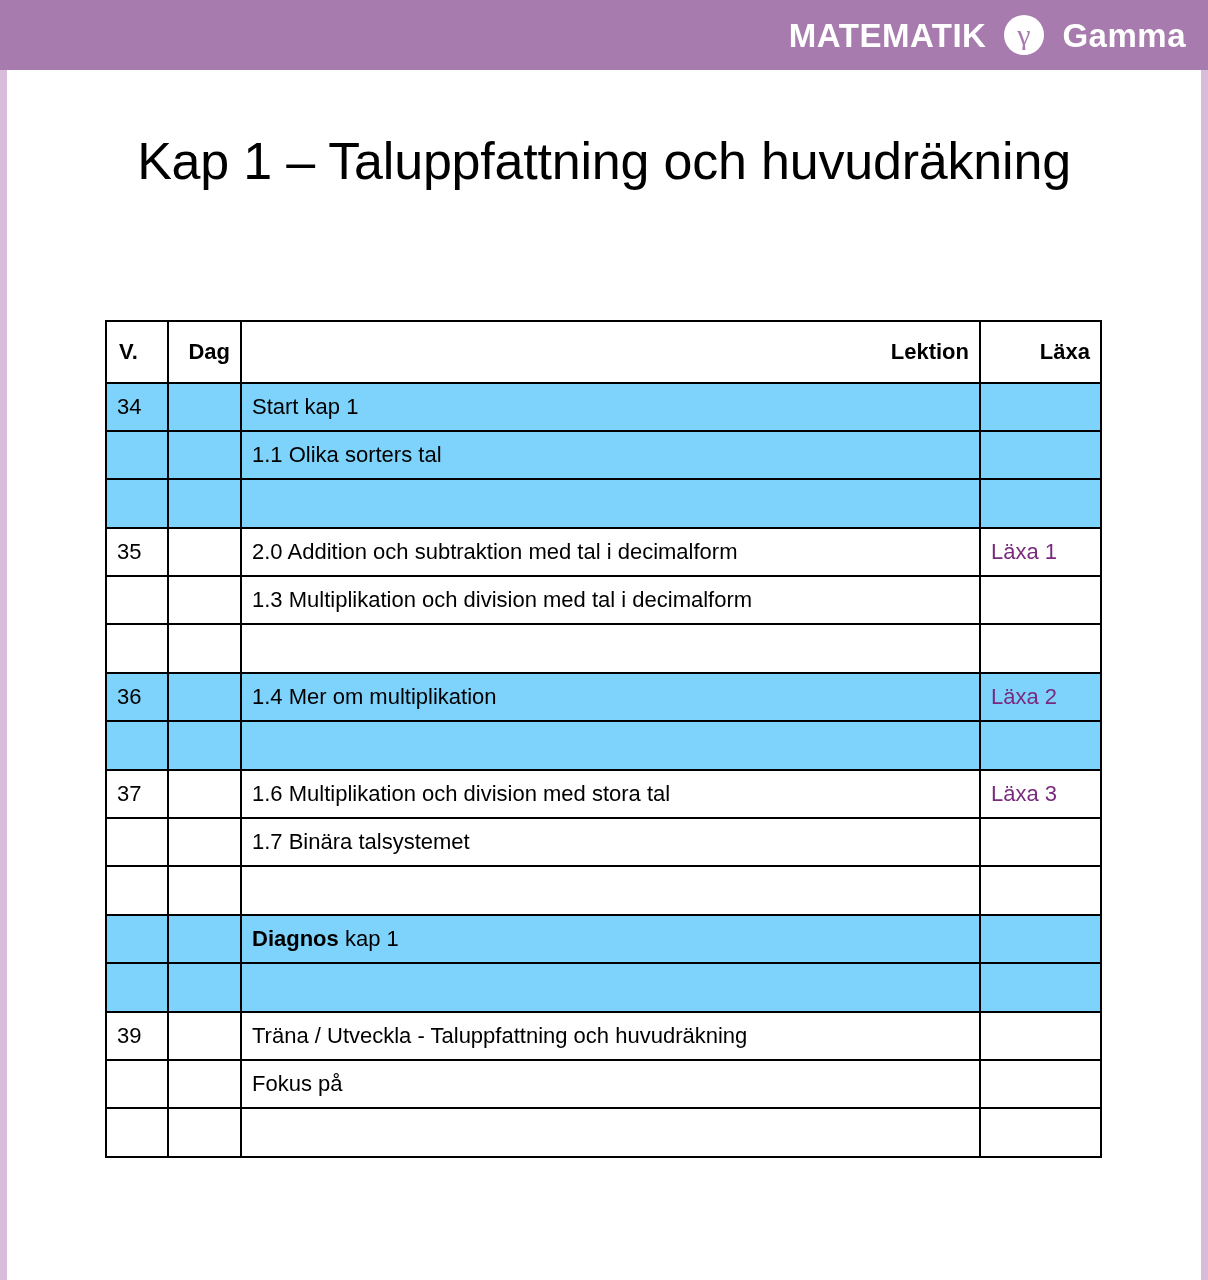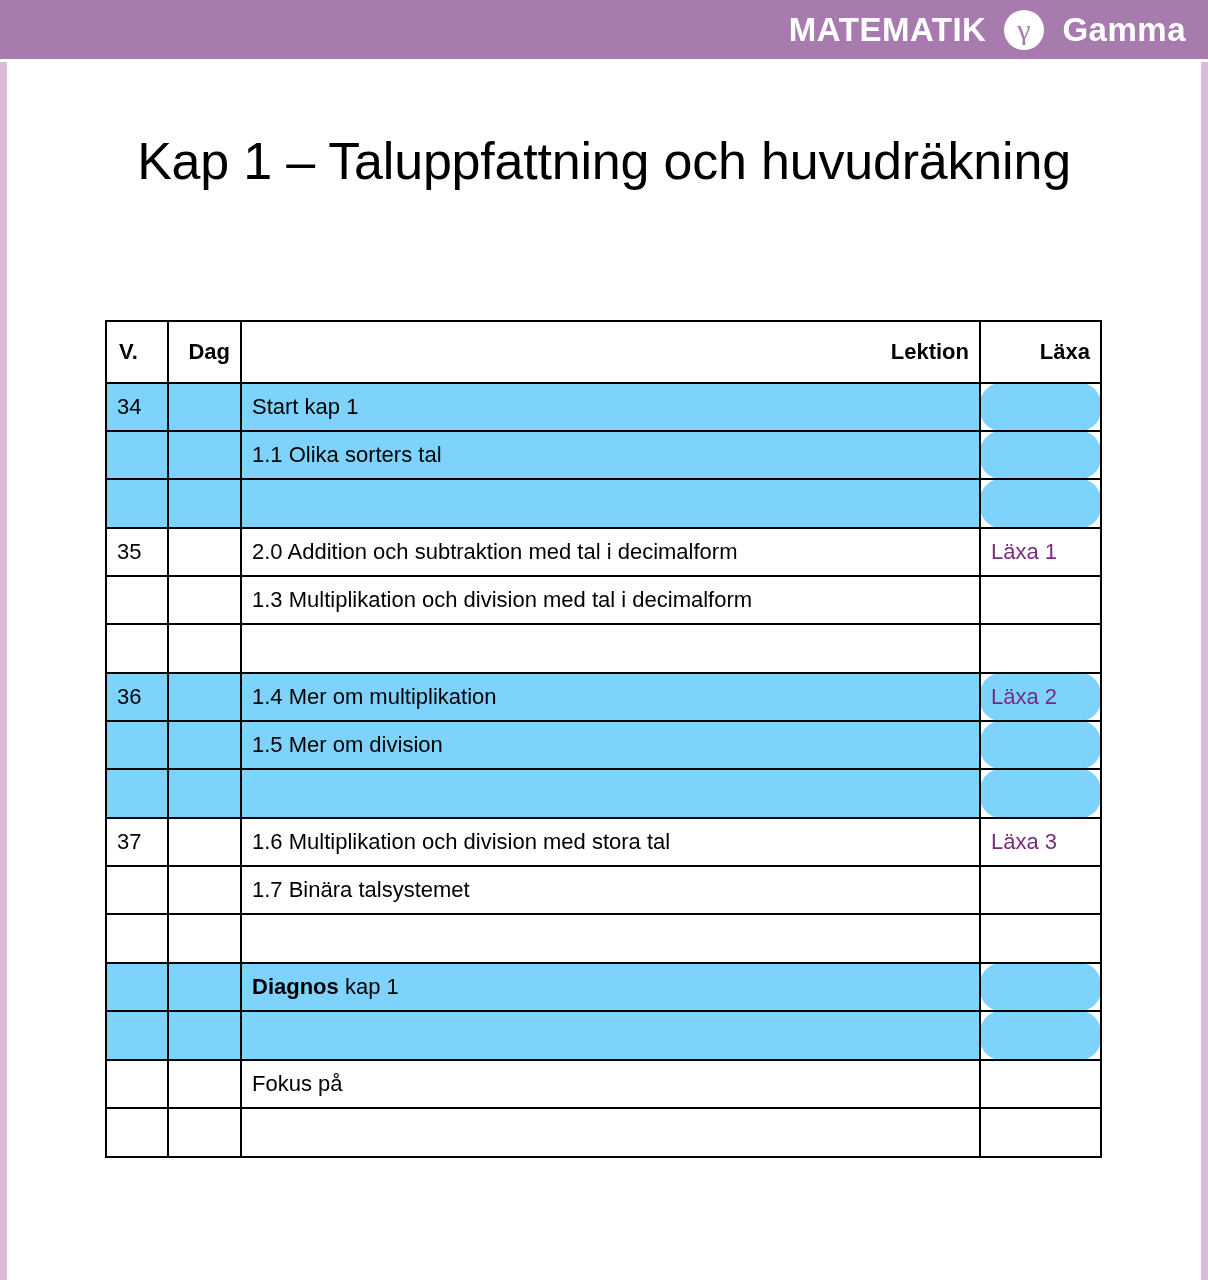--- a/index.html
+++ b/index.html
@@ -29,21 +29,21 @@
   }
   .page-frame-left  { left: 0; }
   .page-frame-right { right: 0; }
 
   
   .banner {
     position: absolute;
     left: 0;
     top: 0;
     width: 1208px;
-    height: 59px;
+    height: 70px;
     background: #a77bae;
     display: flex;
     align-items: center;
     justify-content: flex-end;
     padding-right: 22px;
     box-sizing: border-box;
   }
   .banner-inner {
     display: flex;
     align-items: center;
@@ -127,21 +127,20 @@
   td.week {
     font-weight: bold;
     text-align: left;
     padding-left: 12px;
   }
   td.lesson { padding-left: 12px; }
   td.hw {
     padding-left: 12px;
     color: #7a2a7e;
     font-weight: normal;
-    border-radius: 21px;
   }
   tr.tint td { background: #7dd3fc; }
   .bold-inline { font-weight: bold; }
 </style>
 </head>
 <body>
 
 <div class="page">
 
   <div class="page-frame-left"></div>
@@ -213,26 +212,20 @@
             <td class="day"></td>
             <td class="lesson"></td>
             <td class="hw" style="color: rgb(122, 42, 126);"></td>
           </tr>
           <tr class="tint ">
             <td class="week">36</td>
             <td class="day"></td>
             <td class="lesson">1.4 Mer om multiplikation</td>
             <td class="hw" style="color: rgb(122, 42, 126);">Läxa 2</td>
           </tr>
-          <tr class="tint ">
-            <td class="week"></td>
-            <td class="day"></td>
-            <td class="lesson">1.5 Mer om division</td>
-            <td class="hw" style="color: rgb(122, 42, 126);"></td>
-          </tr>
           <tr class="tint spacer">
             <td class="week"></td>
             <td class="day"></td>
             <td class="lesson"></td>
             <td class="hw" style="color: rgb(122, 42, 126);"></td>
           </tr>
           <tr class="">
             <td class="week">37</td>
             <td class="day"></td>
             <td class="lesson">1.6 Multiplikation och division med stora tal</td>
@@ -253,20 +246,26 @@
           <tr class="tint ">
             <td class="week"></td>
             <td class="day"></td>
             <td class="lesson"><span class="bold-inline">Diagnos</span><span> kap 1</span></td>
             <td class="hw" style="color: rgb(122, 42, 126);"></td>
           </tr>
           <tr class="tint spacer">
             <td class="week"></td>
             <td class="day"></td>
             <td class="lesson"></td>
+            <td class="hw" style="color: rgb(122, 42, 126);"></td>
+          </tr>
+          <tr class="">
+            <td class="week">39</td>
+            <td class="day"></td>
+            <td class="lesson">Träna / Utveckla  -  Taluppfattning och huvudräkning</td>
             <td class="hw" style="color: rgb(122, 42, 126);"></td>
           </tr>
           <tr class="">
             <td class="week"></td>
             <td class="day"></td>
             <td class="lesson">Fokus på</td>
             <td class="hw" style="color: rgb(122, 42, 126);"></td>
           </tr>
           <tr class="spacer">
             <td class="week"></td>

